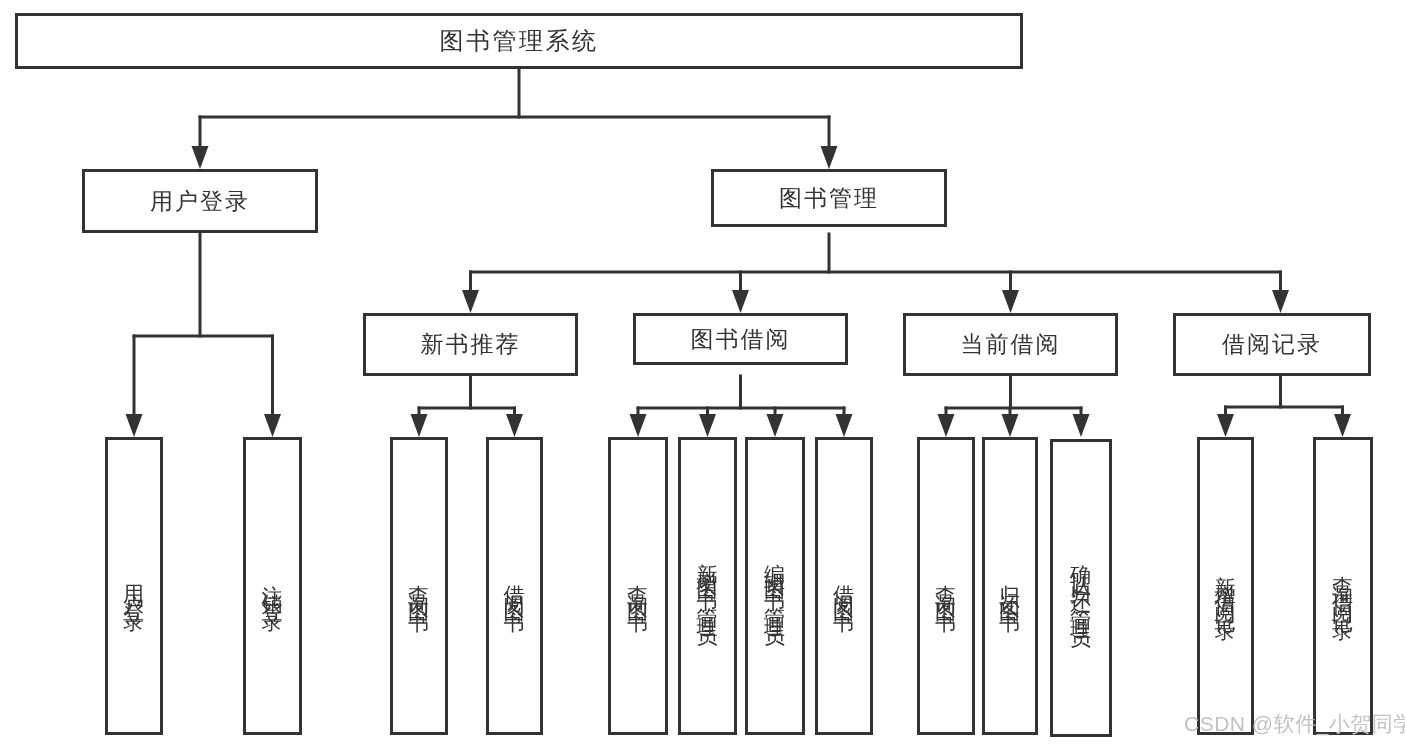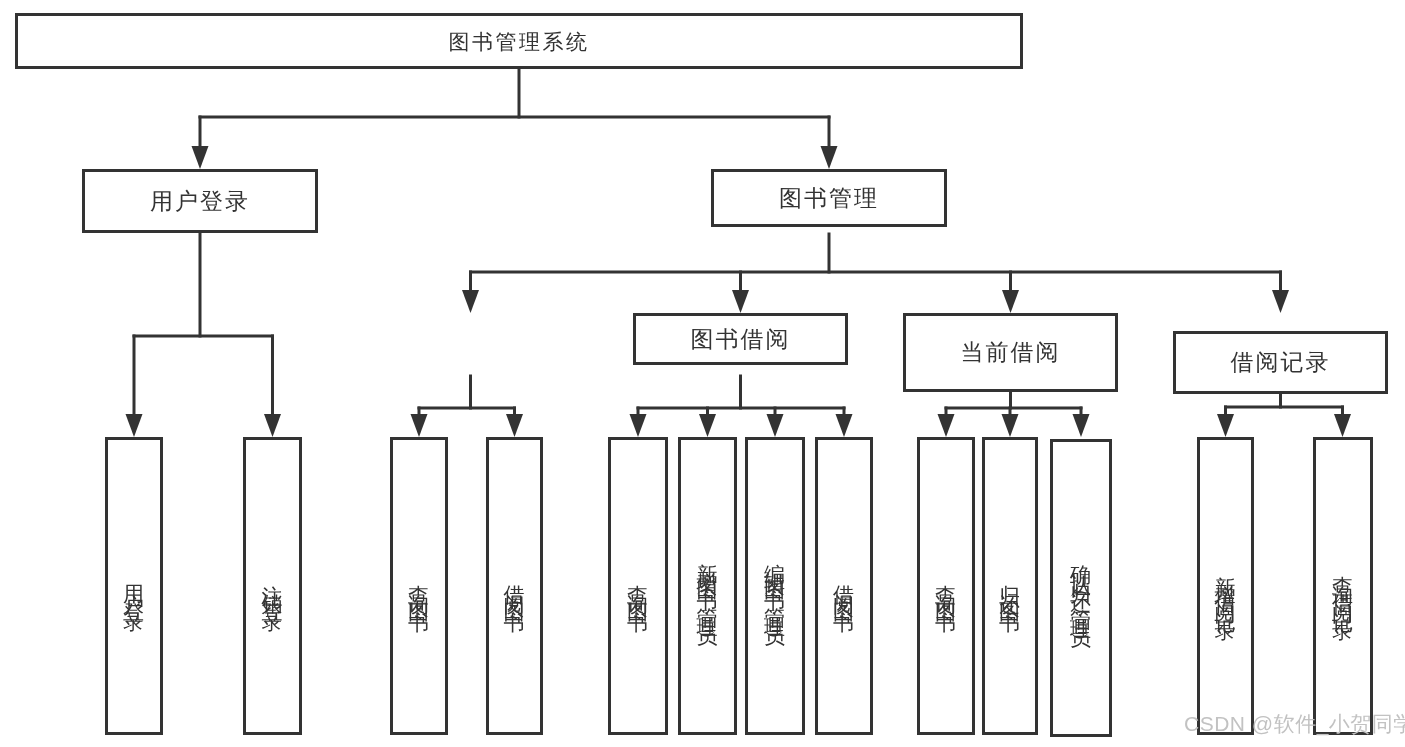--- a/index.html
+++ b/index.html
@@ -8,21 +8,21 @@
     font-family:"Liberation Sans","DejaVu Sans",sans-serif;
   }
   #connectors{position:absolute;left:0;top:0;width:1405px;height:747px;}
   .node{
     position:absolute;box-sizing:border-box;
     border:3px solid #333333;background:#ffffff;color:#333333;
     display:flex;align-items:center;justify-content:center;
     text-align:center;line-height:1;
   }
   .hbox{font-size:23px;letter-spacing:2px;white-space:nowrap;}
-  .root-box{font-size:21px;letter-spacing:2.5px;}
+  .root-box{font-size:24px;letter-spacing:2.5px;}
   .vbox{
     writing-mode:vertical-rl;
     font-size:21px;letter-spacing:9px;
   }
   .watermark{
     position:absolute;left:1184px;top:710px;z-index:5;
     font-size:21px;color:#c2c2c2;letter-spacing:0.5px;white-space:nowrap;
   }
 </style>
 </head>
@@ -87,23 +87,24 @@
         <polygon points="1217,414 1234,414 1225.5,437"></polygon>
         <polygon points="1334,414 1351,414 1342.5,437"></polygon>
       </g>
     </svg>
 
   <div class="node hbox root-box" style="left:15px;top:13px;width:1008px;height:56px">图书管理系统</div>
 
   <div class="node hbox" style="left:82px;top:169px;width:236px;height:64px">用户登录</div>
   <div class="node hbox" style="left:711px;top:169px;width:236px;height:58px">图书管理</div>
 
+  <div class="node hbox" style="left:363px;top:313px;width:215px;height:63px">新书推荐</div>
   <div class="node hbox" style="left:633px;top:313px;width:215px;height:52px">图书借阅</div>
-  <div class="node hbox" style="left:903px;top:313px;width:215px;height:79px">当前借阅</div>
-  <div class="node hbox" style="left:1173px;top:331px;width:215px;height:63px">借阅记录</div>
+  <div class="node hbox" style="left:903px;top:313px;width:215px;height:63px">当前借阅</div>
+  <div class="node hbox" style="left:1173px;top:313px;width:198px;height:63px">借阅记录</div>
 
   <div class="node vbox" style="left:105px;top:437px;width:58px;height:298px">用户登录</div>
   <div class="node vbox" style="left:243px;top:437px;width:59px;height:298px">注销登录</div>
 
   <div class="node vbox" style="left:390px;top:437px;width:58px;height:298px">查询图书</div>
   <div class="node vbox" style="left:486px;top:437px;width:57px;height:298px">借阅图书</div>
 
   <div class="node vbox" style="left:608px;top:437px;width:60px;height:298px">查询图书</div>
   <div class="node vbox" style="left:678px;top:437px;width:59px;height:298px">新增图书（管理员）</div>
   <div class="node vbox" style="left:745px;top:437px;width:60px;height:298px">编辑图书（管理员）</div>

